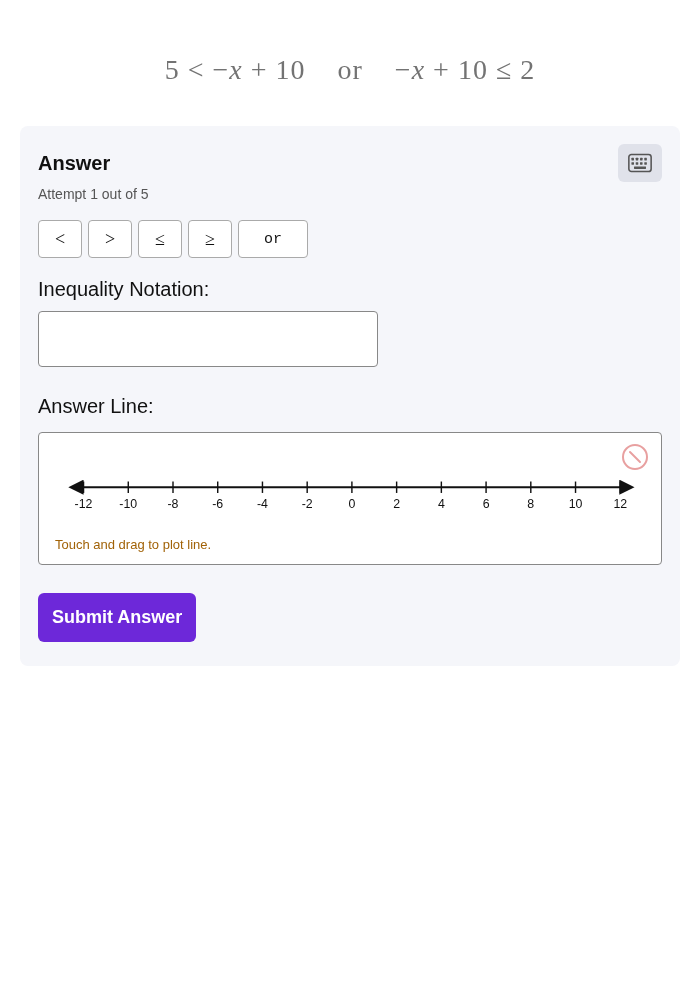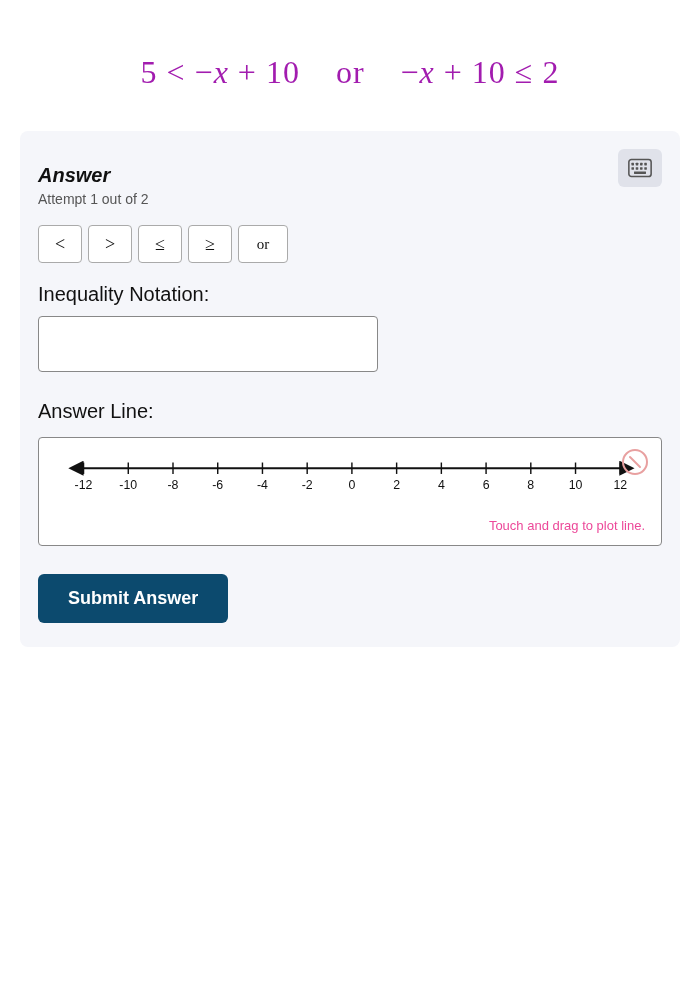--- a/index.html
+++ b/index.html
@@ -23,40 +23,39 @@
     }
 
     .problem-statement {
       font-size: 22px;
       line-height: 1.4;
       color: #111;
       margin-bottom: 20px;
     }
 
     .equation-line {
-      font-size: 32px;
+      font-size: 28px;
       text-align: center;
       margin: 30px 0 40px 0;
-      color: #a21caf;
+      color: #737373;
       letter-spacing: 1px;
     }
 
     .answer-section {
       background: #f5f6fa;
       border-radius: 8px;
       padding: 18px 18px 24px 18px;
       position: relative;
     }
 
     .answer-header {
       display: flex;
       justify-content: space-between;
-      align-items: flex-end;
+      align-items: center;
       margin-bottom: 4px;
-      font-style: italic;
     }
 
     .answer-title {
       font-size: 20px;
       font-weight: bold;
       color: #111;
       font-family: Arial, sans-serif;
     }
 
     .keyboard-icon-btn {
@@ -98,23 +97,23 @@
       font-size: 18px;
       cursor: pointer;
       display: flex;
       align-items: center;
       justify-content: center;
       color: #111;
       font-family: Georgia, serif;
     }
 
     .sym-btn.or-btn {
-      font-family: Liberation Serif, serif;
+      font-family: Liberation Mono, monospace;
       font-size: 15px;
-      width: 50px;
+      width: 70px;
     }
 
     .inequality-label {
       font-size: 20px;
       font-family: Arial, sans-serif;
       color: #111;
       margin-bottom: 10px;
       margin-top: 12px;
     }
 
@@ -134,21 +133,21 @@
       font-size: 20px;
       font-family: Arial, sans-serif;
       color: #111;
       margin-bottom: 14px;
     }
 
     .number-line-container {
       border: 1.5px solid #888;
       border-radius: 4px;
       background: #fff;
-      padding: 0 16px 8px 16px;
+      padding: 24px 16px 8px 16px;
       position: relative;
       margin-bottom: 28px;
     }
 
     .clear-icon {
       position: absolute;
       top: 10px;
       right: 12px;
       width: 28px;
       height: 28px;
@@ -171,33 +170,33 @@
     }
 
     .number-line-svg-wrap svg {
       width: 100%;
       height: 70px;
       overflow: visible;
     }
 
     .touch-drag-text {
       font-size: 13px;
-      color: #ec4899;
-      font-family: Arial, sans-serif;
-      text-align: right;
+      color: #a16207;
+      font-family: Arial, sans-serif;
+      text-align: left;
       margin-top: 6px;
       padding-bottom: 4px;
     }
 
     .submit-btn {
-      background: #0c4a6e;
+      background: #6d28d9;
       color: #fff;
       border: none;
       border-radius: 6px;
-      padding: 14px 30px;
+      padding: 14px 14px;
       font-size: 18px;
       font-family: Arial, sans-serif;
       font-weight: 600;
       cursor: pointer;
       display: inline-block;
     }
   </style>
 </head>
 <body>
 
@@ -221,21 +220,21 @@
           <rect x="19" y="5" width="3" height="3" rx="0.5" fill="#555"></rect>
           <rect x="4" y="10" width="3" height="3" rx="0.5" fill="#555"></rect>
           <rect x="9" y="10" width="3" height="3" rx="0.5" fill="#555"></rect>
           <rect x="14" y="10" width="3" height="3" rx="0.5" fill="#555"></rect>
           <rect x="19" y="10" width="3" height="3" rx="0.5" fill="#555"></rect>
           <rect x="7" y="15" width="14" height="3" rx="0.5" fill="#555"></rect>
         </svg>
       </button>
     </div>
 
-    <div class="attempt-text">Attempt 1 out of 2</div>
+    <div class="attempt-text">Attempt 1 out of 5</div>
 
     <div class="symbol-buttons">
       <button class="sym-btn">&lt;</button>
       <button class="sym-btn">&gt;</button>
       <button class="sym-btn">≤</button>
       <button class="sym-btn">≥</button>
       <button class="sym-btn or-btn">or</button>
     </div>
 
     <div class="inequality-label">Inequality Notation:</div>

